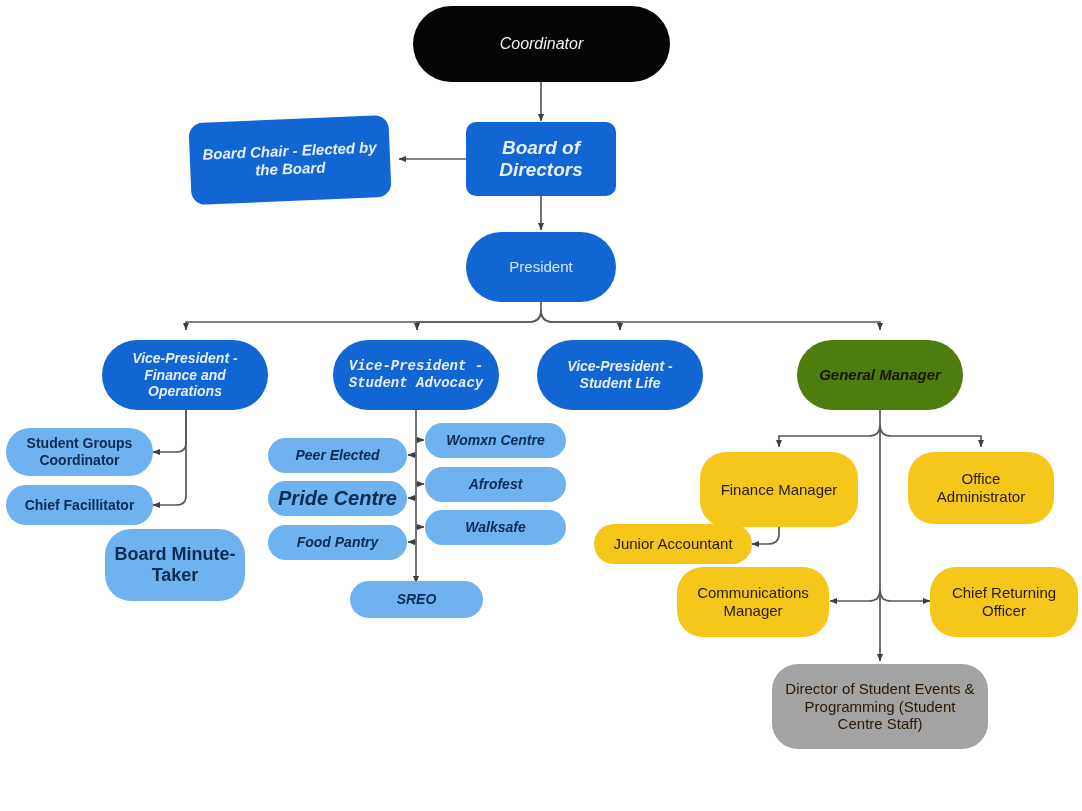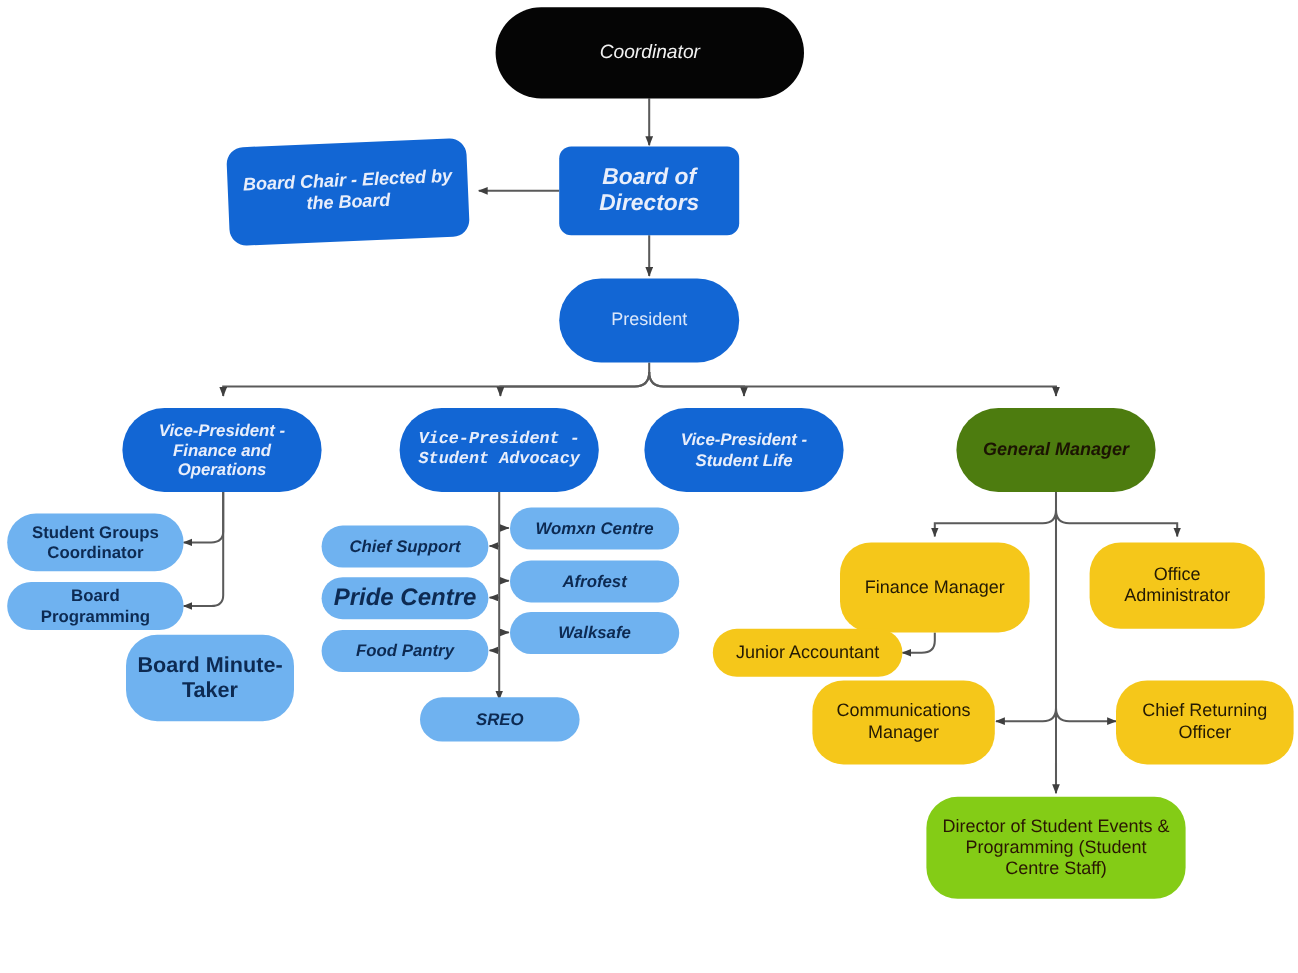--- a/index.html
+++ b/index.html
@@ -78,21 +78,21 @@
     font-style: italic;
     font-weight: 600;
   }
   .n-yellow-plain {
     background: #f5c71a;
     color: #241a04;
     font-style: normal;
     font-weight: 400;
   }
   .n-orange {
-    background: #84cc16;
+    background: #a3a3a3;
     color: #2a1703;
     font-style: normal;
     font-weight: 400;
   }
   
   .r-pill   { border-radius: 999px; }
   .r-large  { border-radius: 42px; }
   .r-med    { border-radius: 26px; }
   .r-small  { border-radius: 10px; }
   .skewed {
@@ -178,29 +178,29 @@
 
   <div class="node n-yellow r-large" style="left:797px; top:340px; width:166px; height:70px; font-size:15px;">
     <span>General Manager</span>
   </div>
 
   <div class="node n-lightblue-plain r-pill" style="left:6px; top:428px; width:147px; height:48px; font-size:14px;">
     <span>Student Groups Coordinator</span>
   </div>
 
   <div class="node n-lightblue-plain r-pill" style="left:6px; top:485px; width:147px; height:40px; font-size:14px;">
-    <span>Board Programming</span>
+    <span>Chief Facillitator</span>
   </div>
 
   <div class="node n-lightblue-plain r-med" style="left:105px; top:529px; width:140px; height:72px; font-size:18px;">
     <span>Board Minute-Taker</span>
   </div>
 
   <div class="node n-lightblue r-pill" style="left:268px; top:438px; width:139px; height:35px; font-size:14px;">
-    <span>Chief Support</span>
+    <span>Peer Elected</span>
   </div>
 
   <div class="node n-lightblue r-pill" style="left:268px; top:481px; width:139px; height:35px; font-size:20px;">
     <span>Pride Centre</span>
   </div>
 
   <div class="node n-lightblue r-pill" style="left:268px; top:525px; width:139px; height:35px; font-size:14px;">
     <span>Food Pantry</span>
   </div>
 

